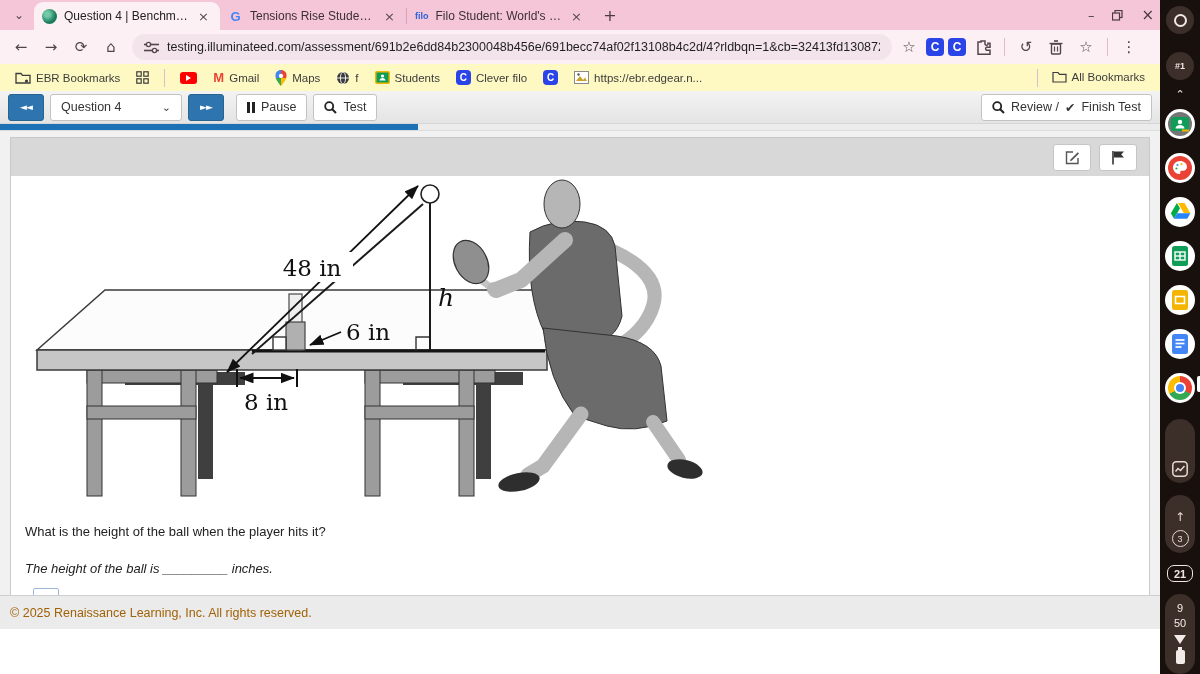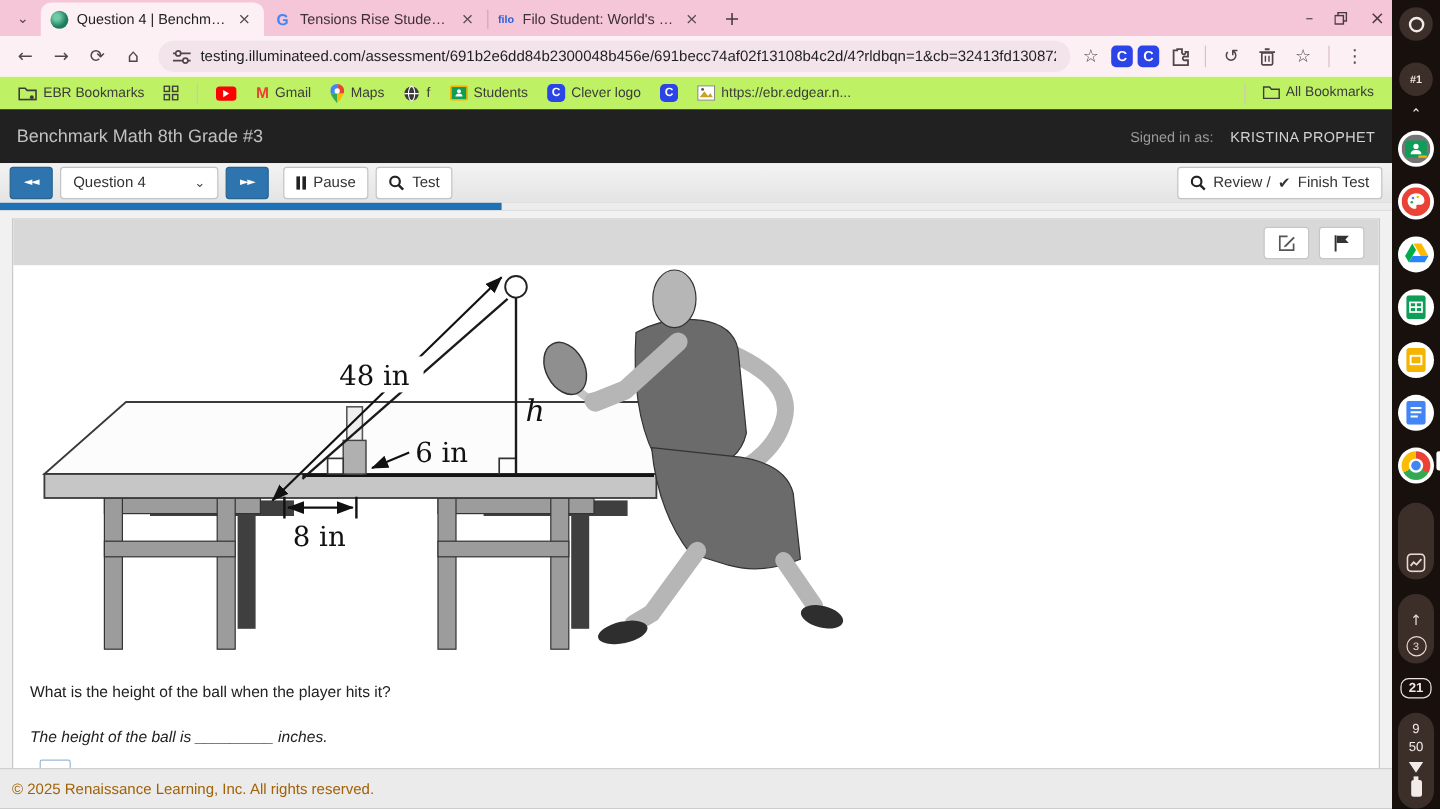--- a/index.html
+++ b/index.html
@@ -33,21 +33,21 @@
   .nav-icon { width:26px; height:26px; border:none; background:transparent; color:#53444b; font-size:15px;
     display:flex; align-items:center; justify-content:center; }
   .omnibox { flex:0 0 auto; width:760px; height:26px; margin-left:4px; background:#f3e4ec; border-radius:13px;
     display:flex; align-items:center; padding:0 12px; gap:8px; }
   .omni-url { font-size:12.5px; color:#1f1f1f; white-space:nowrap; overflow:hidden; }
   .ext-c { width:18px; height:18px; border-radius:4px; background:#2b44e7; color:#fff; font-weight:bold;
     font-size:12px; text-align:center; line-height:18px; }
   .bar-div { width:1px; height:18px; background:#d9bfcc; margin:0 4px; }
 
   
-  .bookmarks { height:27px; background:#bef264; display:flex; align-items:center; padding:0 10px; gap:6px;
+  .bookmarks { height:27px; background:#fef9c3; display:flex; align-items:center; padding:0 10px; gap:6px;
     font-size:11.5px; color:#3c3c3c; }
   .bm { display:flex; align-items:center; gap:5px; padding:2px 5px; border-radius:5px; white-space:nowrap; }
   .bm-right { margin-left:auto; display:flex; align-items:flex-start; gap:5px; }
   .yt { width:17px; height:12px; background:#f00; border-radius:3px; position:relative; }
   .yt::after { content:""; position:absolute; left:6px; top:3px; border-left:5px solid #fff;
     border-top:3px solid transparent; border-bottom:3px solid transparent; }
   .gmail-m { color:#ea4335; font-weight:bold; font-size:13px; }
 
   
   .appheader { height:45px; background:#212121; display:flex; align-items:center; padding:0 14px; }
@@ -251,21 +251,21 @@
         <svg class="icon-svg" width="15" height="13" viewBox="0 0 15 13">
             <rect x="0" y="0" width="15" height="13" rx="2" fill="#f4b400"></rect>
             <rect x="1.5" y="1.5" width="12" height="10" fill="#0f9d58"></rect>
             <circle cx="7.5" cy="5" r="1.6" fill="#fff"></circle>
             <path d="M4.5 9.5c0-1.6 1.4-2.6 3-2.6s3 1 3 2.6z" fill="#fff"></path>
           </svg>
         <span>Students</span>
       </div>
       <div class="bm">
         <span class="ext-c" style="width:15px;height:15px;line-height:15px;font-size:10px;">C</span>
-        <span>Clever logo</span>
+        <span>Clever filo</span>
       </div>
       <div class="bm">
         <span class="ext-c" style="width:15px;height:15px;line-height:15px;font-size:10px;">C</span>
       </div>
       <div class="bm">
         <svg class="icon-svg" width="15" height="13" viewBox="0 0 15 13">
             <rect x="0.5" y="0.5" width="14" height="12" fill="#fff" stroke="#8a8a8a"></rect>
             <path d="M2 10 L6 5 L9 9 L11 6.5 L13 10 Z" fill="#c9a227"></path>
             <circle cx="4.5" cy="3.5" r="1.2" fill="#555"></circle>
           </svg>
@@ -275,27 +275,20 @@
         <div class="bar-div"></div>
         <div class="bm">
           <svg class="icon-svg" width="15" height="12" viewBox="0 0 15 12">
               <path d="M1 1.5h5l1.5 1.8H14V11H1z" fill="none" stroke="#3c3c3c" stroke-width="1.2"></path>
             </svg>
           <span>All Bookmarks</span>
         </div>
       </div>
     </div>
 
-    <div class="appheader">
-      <span class="apptitle">Benchmark Math 8th Grade #3</span>
-      <span class="signed">
-        <span>Signed in as:</span>
-        <span class="uname">KRISTINA PROPHET</span>
-      </span>
-    </div>
 
     <div class="testbar">
       <button class="btn btn-blue glyph">◄◄</button>
       <button class="btn qselect">
         <span>Question 4</span>
         <span class="caret glyph">⌄</span>
       </button>
       <button class="btn btn-blue glyph">►►</button>
       <button class="btn" style="margin-left:6px">
         <span class="pausebars">

